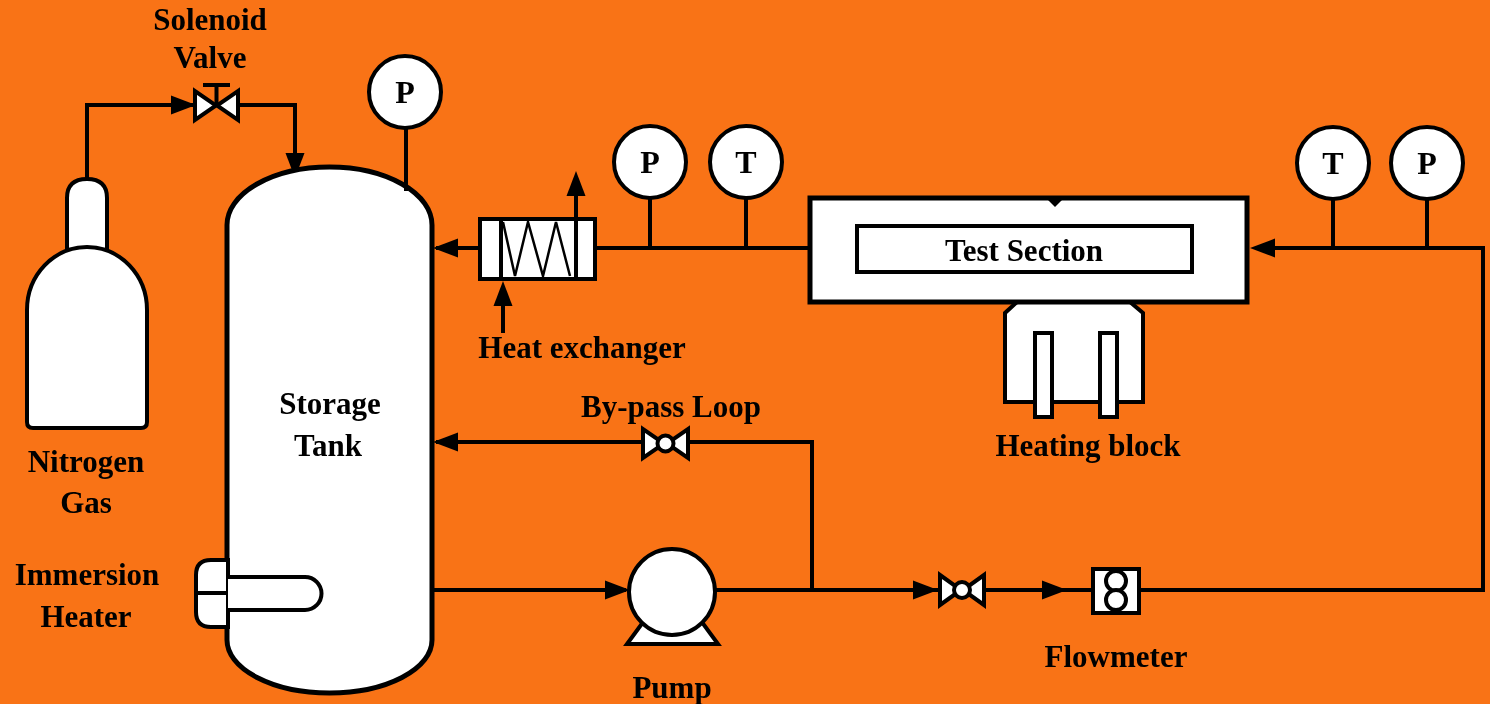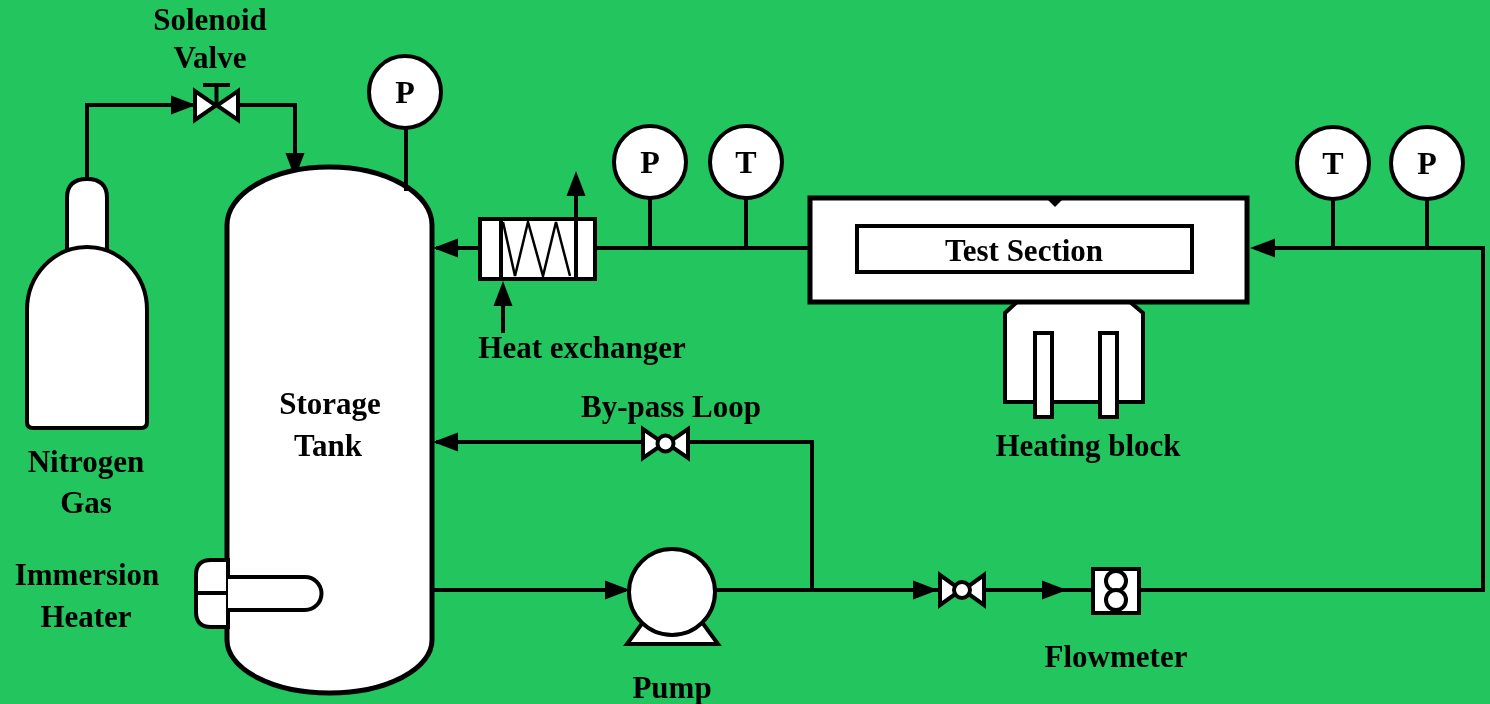--- a/index.html
+++ b/index.html
@@ -1,16 +1,16 @@
 <!DOCTYPE html>
 <html><head>
 <meta charset="utf-8">
 <style>
   html,body{margin:0;padding:0;background:#ffffff;}
-  .canvas{width:1490px;height:704px;background:#22c55e;overflow:hidden;}
+  .canvas{width:1490px;height:704px;background:#f97316;overflow:hidden;}
   svg{display:block;}
   .pipe{stroke:#000;stroke-width:4;fill:none;}
   .equip{stroke:#000;stroke-width:4;fill:#fff;}
   .equip-thick{stroke:#000;stroke-width:5;fill:#fff;}
   .coil{stroke:#000;stroke-width:2.5;fill:none;}
   .arrow{fill:#000;stroke:none;}
   .lbl{font-family:"Liberation Serif","DejaVu Serif",serif;font-weight:bold;
        font-size:31px;fill:#000;text-anchor:middle;}
   .glbl{font-family:"Liberation Serif","DejaVu Serif",serif;font-weight:bold;
         font-size:32px;fill:#000;text-anchor:middle;}

